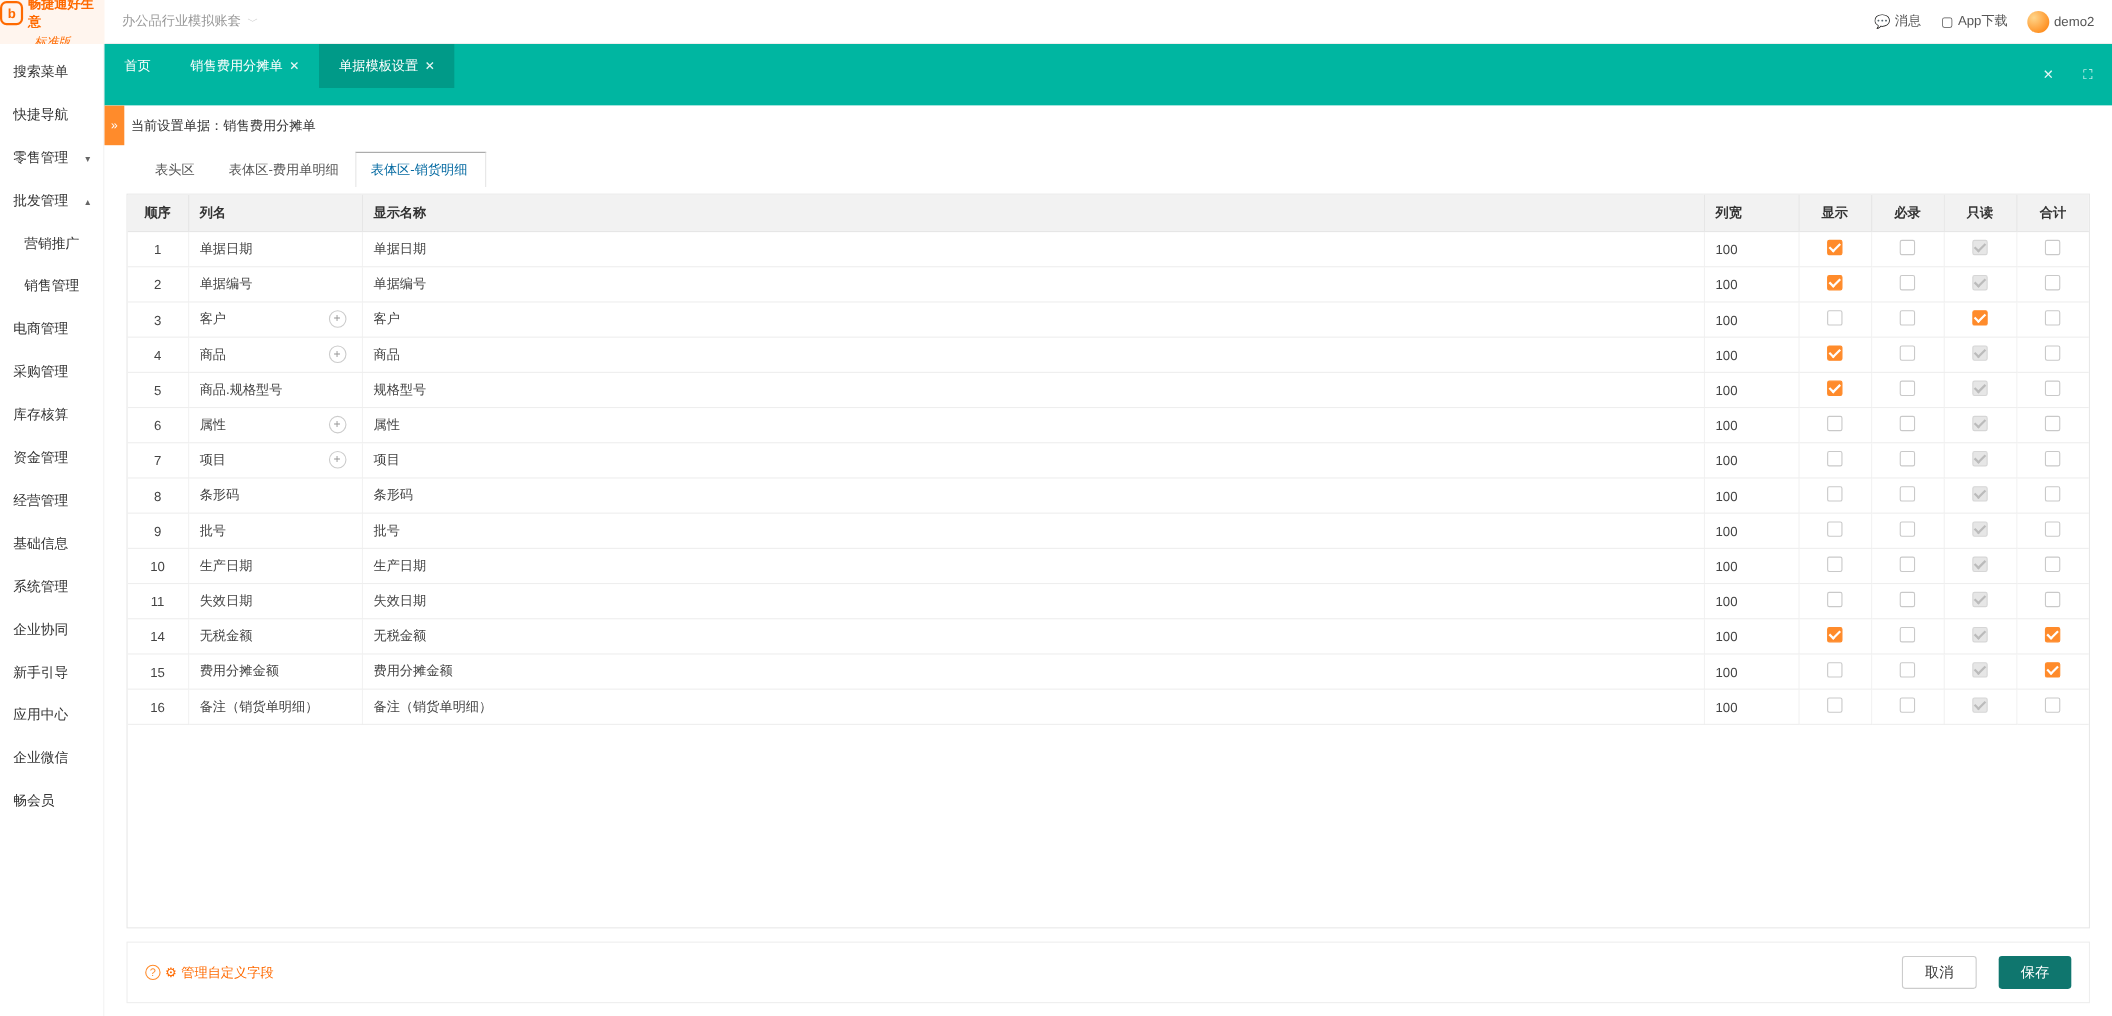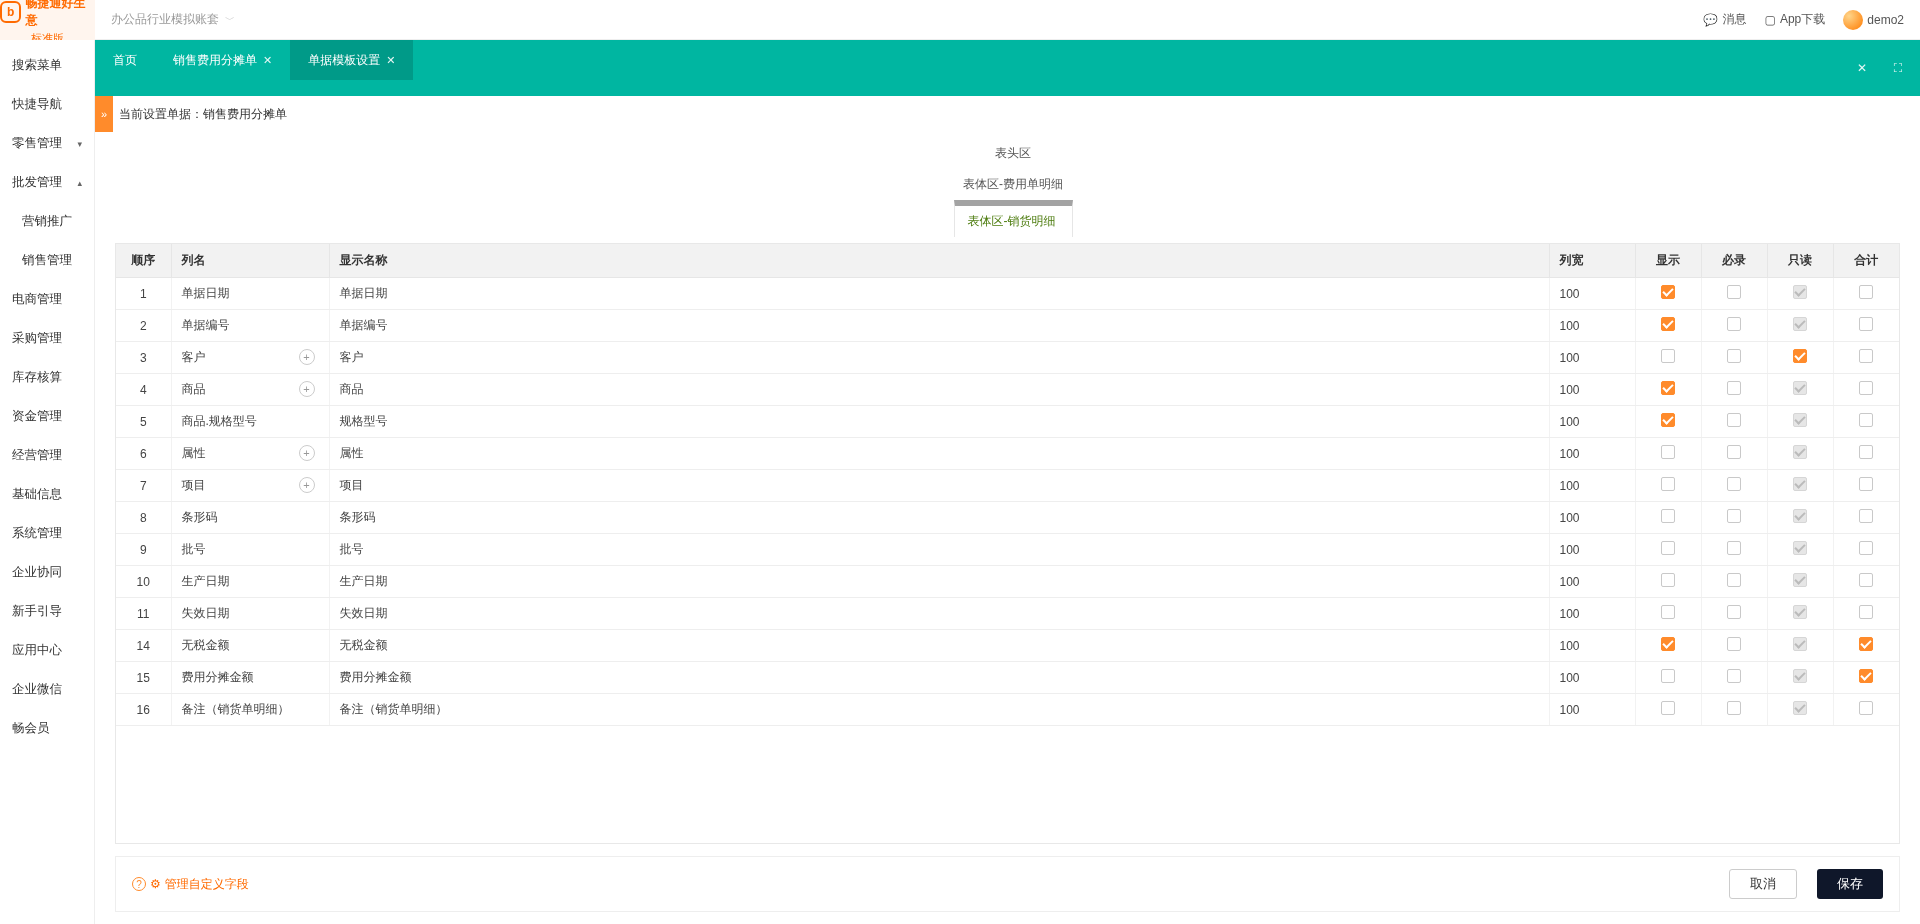--- a/index.html
+++ b/index.html
@@ -1,20 +1,20 @@
 <!DOCTYPE html>
 <html><head>
 <meta charset="utf-8">
 <style>
   *{box-sizing:border-box;margin:0;padding:0;}
   body{font-family:"Microsoft YaHei","PingFang SC",sans-serif;font-size:12px;color:#333;background:#fff;overflow:hidden;}
   .topbar{height:40px;display:flex;align-items:center;padding:0 16px;gap:18px;border-bottom:1px solid #eee;}
   .logo{display:flex;align-items:center;gap:4px;color:#ff6a00;font-weight:600;}
   .logo-badge{width:22px;height:22px;border:2px solid #ff6a00;border-radius:6px;display:flex;align-items:center;justify-content:center;font-weight:700;}
-  .logo-sub{color:#ff6a00;font-size:11px;margin-top:2px;}
+  .logo-sub{color:#ff6a00;font-size:11px;margin-top:2px;font-style:italic;}
   .dataset{color:#999;display:flex;align-items:center;gap:6px;}
   .dataset .chev{color:#ccc;font-size:10px;}
   .top-right{margin-left:auto;display:flex;align-items:center;gap:18px;color:#555;}
   .top-right .item{display:flex;align-items:center;gap:4px;cursor:pointer;}
   .avatar{width:20px;height:20px;border-radius:50%;background:radial-gradient(circle at 30% 30%,#ffd58a,#ff7a00);}
   .main{display:flex;height:calc(100vh - 40px);}
   .sidebar{width:95px;background:#fff;border-right:1px solid #eee;padding-top:6px;overflow:hidden;}
   .sidebar .sideitem{padding:11px 12px;color:#333;display:flex;align-items:center;justify-content:space-between;cursor:pointer;font-size:12.5px;}
   .sidebar .sideitem.sub{padding-left:22px;}
   .sidebar .arrow{font-size:9px;color:#666;}
@@ -23,23 +23,23 @@
   .tabs-bar{height:56px;background:#00b6a1;display:flex;align-items:center;color:#fff;padding:0 0 0 0;}
   .tabs-bar .tab{height:40px;display:flex;align-items:center;padding:0 18px;cursor:pointer;gap:6px;}
   .tabs-bar .tab.active{background:#009a88;}
   .tabs-bar .close{font-size:11px;opacity:.9;}
   .tabs-bar .tab-right{margin-left:auto;display:flex;align-items:center;gap:8px;padding-right:8px;}
   .tabs-bar .icon-btn{width:28px;height:28px;display:flex;align-items:center;justify-content:center;cursor:pointer;opacity:.9;}
   .page{flex:1;background:#fff;padding:0 0 0 0;display:flex;flex-direction:column;min-height:0;}
   .pagehead{display:flex;align-items:center;height:36px;padding-left:0;}
   .toggle-chip{width:18px;height:36px;background:#ff8b2b;color:#fff;display:flex;align-items:center;justify-content:center;font-size:11px;cursor:pointer;}
   .current-doc{padding-left:6px;color:#333;}
-  .subtabs{display:flex;align-items:center;padding:6px 20px 0 30px;gap:0;flex-direction:column;}
+  .subtabs{display:flex;align-items:center;padding:6px 20px 0 30px;gap:0;}
   .subtab{padding:7px 16px;border:1px solid #e6e6e6;border-bottom:none;color:#555;cursor:pointer;background:#fff;margin-right:-1px;}
-  .subtab.active{color:#4d7c0f;border-top:6px solid #a3a3a3;position:relative;padding-left:13px;}
+  .subtab.active{color:#0369a1;border-top:1px solid #a3a3a3;position:relative;padding-left:13px;}
   .subtab.plain{border:none;}
   .subtab:not(.active){border:none;}
   .table-wrap{flex:1;margin:6px 20px 0 20px;border:1px solid #e8e8e8;overflow:hidden;}
   table{width:100%;border-collapse:collapse;table-layout:fixed;}
   thead th{background:#f2f2f2;font-weight:600;text-align:left;padding:8px 10px;border-bottom:1px solid #e6e6e6;border-right:1px solid #e6e6e6;color:#333;font-size:12px;}
   tbody td{padding:7px 10px;border-bottom:1px solid #eee;border-right:1px solid #f2f2f2;color:#444;}
   thead th:last-child, tbody td:last-child{border-right:none;}
   .col-order{width:55px;text-align:center;}
   .col-name{width:158px;}
   .col-disp{}
@@ -52,21 +52,21 @@
   .cb.chk::after{content:"";position:absolute;left:3px;top:0px;width:4px;height:8px;border:solid #fff;border-width:0 2px 2px 0;transform:rotate(45deg);}
   .cb.dis{background:#f3f3f3;border-color:#dcdcdc;}
   .cb.dis.chk{background:#e6e6e6;border-color:#d6d6d6;}
   .cb.dis.chk::after{border-color:#bbb;}
   .footer{height:56px;margin:12px 20px 12px 20px;border:1px solid #eee;display:flex;align-items:center;padding:0 16px;gap:6px;}
   .footer .help{color:#ff6a00;display:flex;align-items:center;gap:4px;}
   .footer .help .q{width:14px;height:14px;border:1px solid #ff8b2b;border-radius:50%;display:flex;align-items:center;justify-content:center;font-size:10px;color:#ff8b2b;}
   .footer .actions{margin-left:auto;display:flex;gap:20px;}
   .btn{height:30px;padding:0 20px;border-radius:3px;cursor:pointer;display:flex;align-items:center;font-size:13px;}
   .btn.outline{border:1px solid #ccc;background:#fff;color:#333;}
-  .btn.primary{border:none;background:#0f172a;color:#fff;}
+  .btn.primary{border:none;background:#0f766e;color:#fff;}
   .topwrap{display:flex;align-items:stretch;height:40px;}
 </style>
 </head>
 <body>
 
 <div class="topwrap">
   <div class="logo-block">
     <div class="logo">
       <span class="logo-badge">b</span>
       <span>畅捷通好生意</span>

